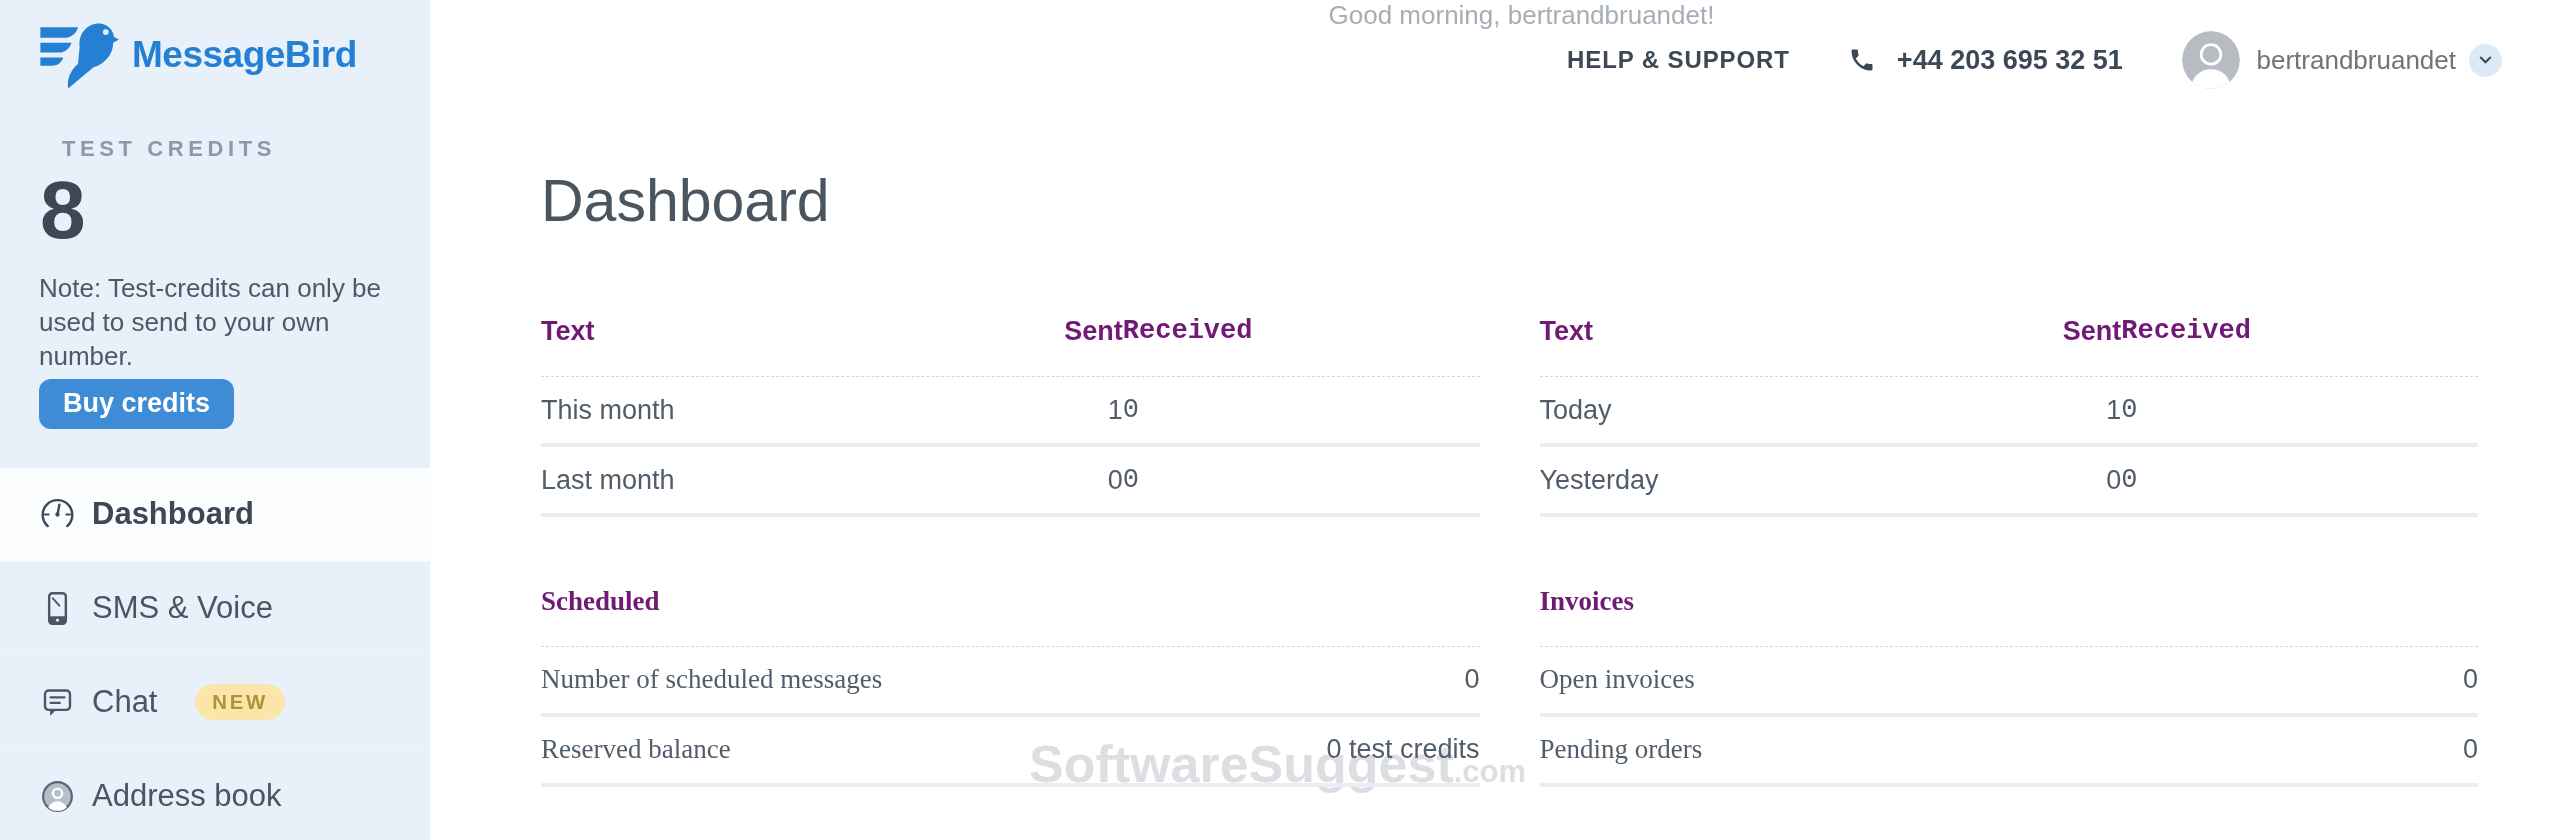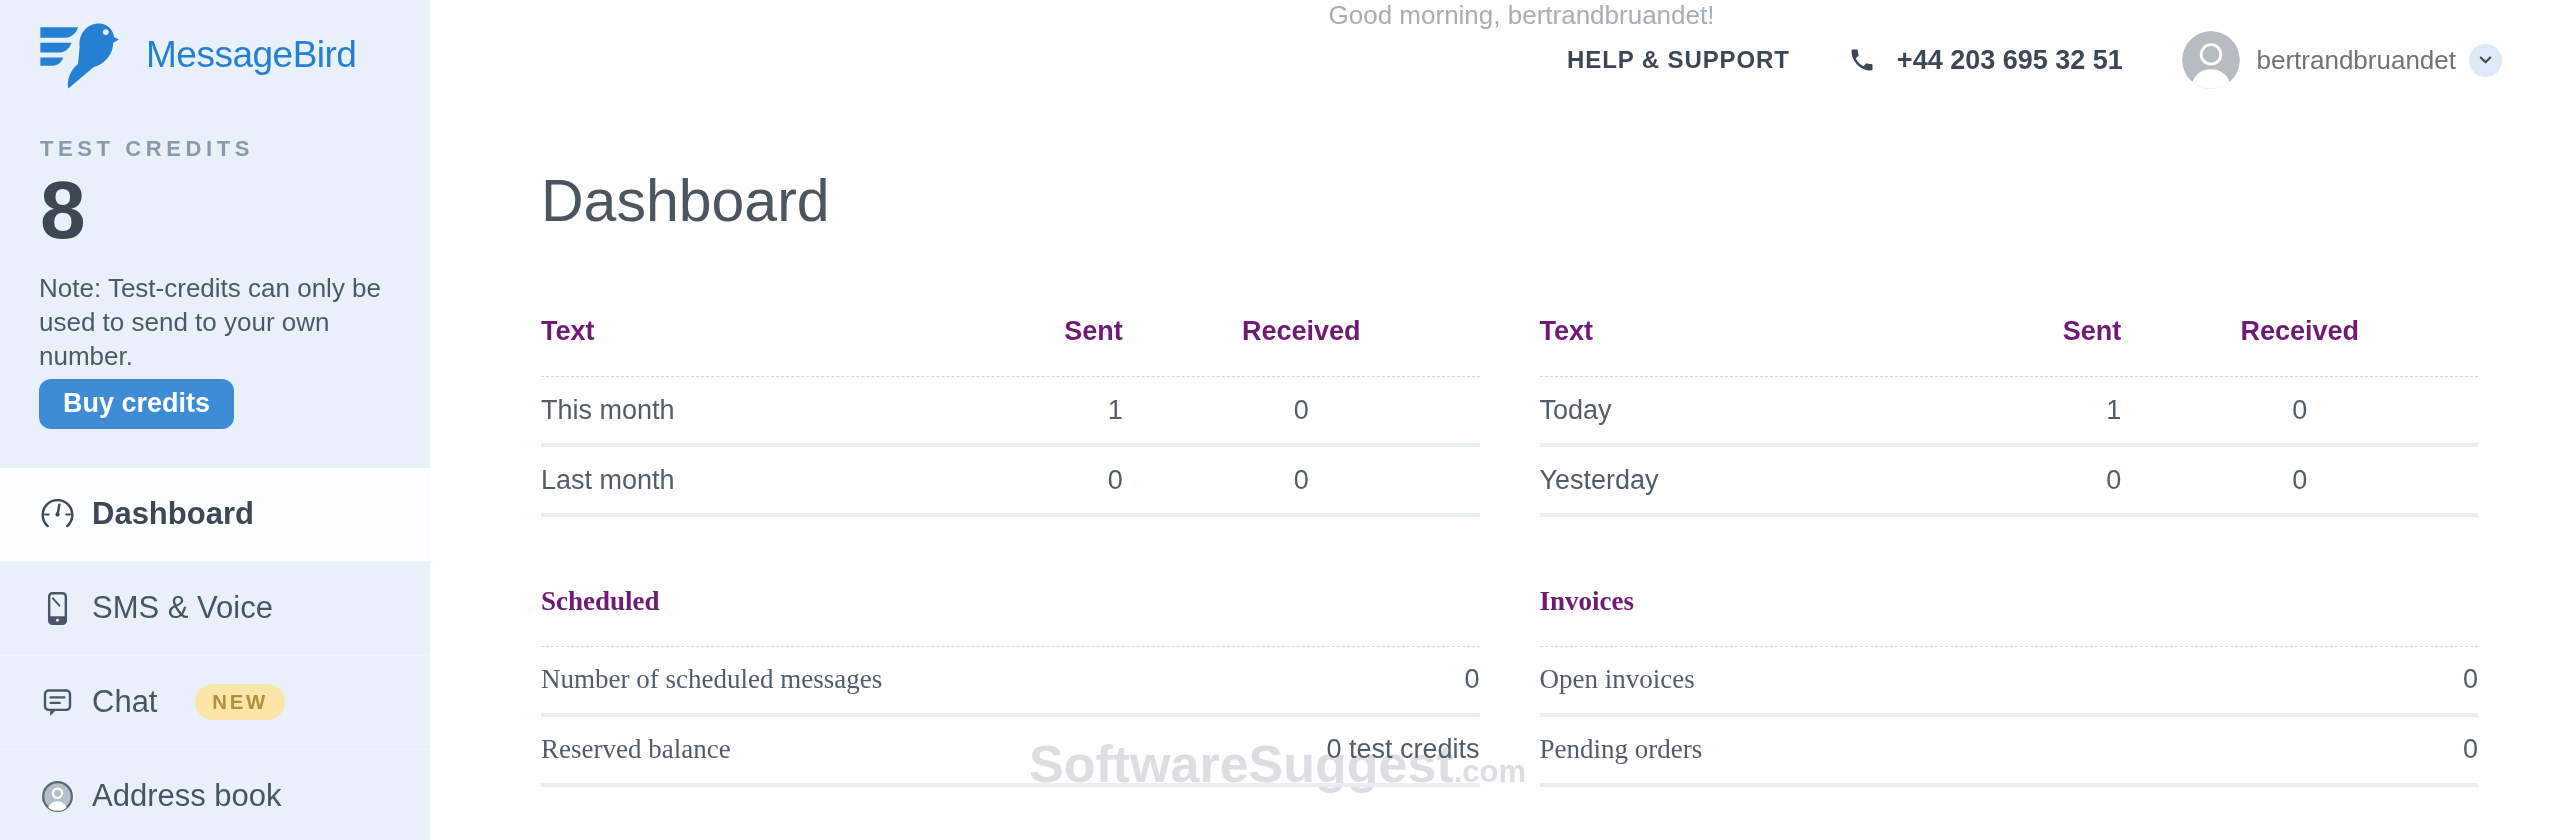--- a/index.html
+++ b/index.html
@@ -3,22 +3,22 @@
 <meta charset="utf-8">
 <style>
   html,body{margin:0;padding:0;}
   body{
     width:2576px;height:841px;overflow:hidden;background:#ffffff;
     font-family:"Liberation Sans", sans-serif;color:#4e5967;position:relative;
   }
   
   .sidebar{position:absolute;left:0;top:0;width:430px;height:841px;background:#e8f1f9;}
   .logo{display:flex;align-items:center;gap:13px;padding:18.6px 0 0 37px;}
-  .logo-text{font-size:37px;font-weight:400;color:#2580d3;letter-spacing:-0.5px;margin-left:14px;}
-  .tc-label{margin:45px 0 0 40px;font-size:22px;font-weight:600;letter-spacing:4.6px;color:#8a99ab;}
+  .logo-text{font-size:37px;font-weight:700;color:#2580d3;letter-spacing:-0.5px;}
+  .tc-label{margin:45px 0 0 62px;font-size:22px;font-weight:600;letter-spacing:4.6px;color:#8a99ab;}
   .tc-value{margin:7.4px 0 0 40px;font-size:82px;line-height:82px;font-weight:600;color:#3d4856;}
   .tc-note{margin:20.4px 39px 0 39px;width:355px;font-size:26px;line-height:34px;color:#4e5967;}
   .buy-btn{margin:6px 0 0 39px;display:inline-block;background:#3e8cd6;color:#ffffff;
     font-size:27px;font-weight:600;padding:8.4px 24px 10.2px 24px;border:none;border-radius:12px;cursor:pointer;
     font-family:"Liberation Sans", sans-serif;}
   .menu{margin-top:39px;}
   .menu-item{height:93px;display:flex;align-items:center;padding-left:39px;gap:16px;cursor:pointer;}
   .menu-item + .menu-item{border-top:1.9px solid #eef5fb;}
   .menu-item.active{background:#fcfdff;border-top:none;}
   .menu-item .label{font-size:31px;color:#4a5564;}
@@ -41,21 +41,21 @@
   .tables{position:relative;z-index:1;margin-top:76px;padding:0 98px 0 111px;
     display:grid;grid-template-columns:1fr 1fr;column-gap:60px;}
   .tables.second{margin-top:59px;}
   .t-head{height:60px;display:flex;align-items:flex-start;padding-top:9.3px;
     border-bottom:1.9px dashed #d2d7dc;}
   .t-head span{font-size:27px;font-weight:600;color:#701a75;}
   .t-row{height:66px;display:flex;align-items:center;border-bottom:4.6px solid #e8eef5;}
   .t-row span{font-size:27px;color:#525d6a;}
   .c-label{flex:0 0 40%;text-align:left;}
   .c-sent{flex:0 0 22%;text-align:right;}
-  .c-recv{flex:1 1 auto;text-align:center;}
+  .c-recv{flex:1 1 auto;text-align:left;font-family:Liberation Mono, monospace;}
   .c-wide{flex:1 1 auto;text-align:left;font-family:Liberation Serif, serif;}
   .c-val{flex:0 0 40%;text-align:right;}
   
   .watermark{position:absolute;left:1029px;top:734px;z-index:0;white-space:nowrap;
     color:rgba(148,156,166,0.33);font-weight:700;pointer-events:none;}
   .wm-main{font-size:52px;}
   .wm-suffix{font-size:31px;}
   svg{display:block;}
 </style>
 </head>

